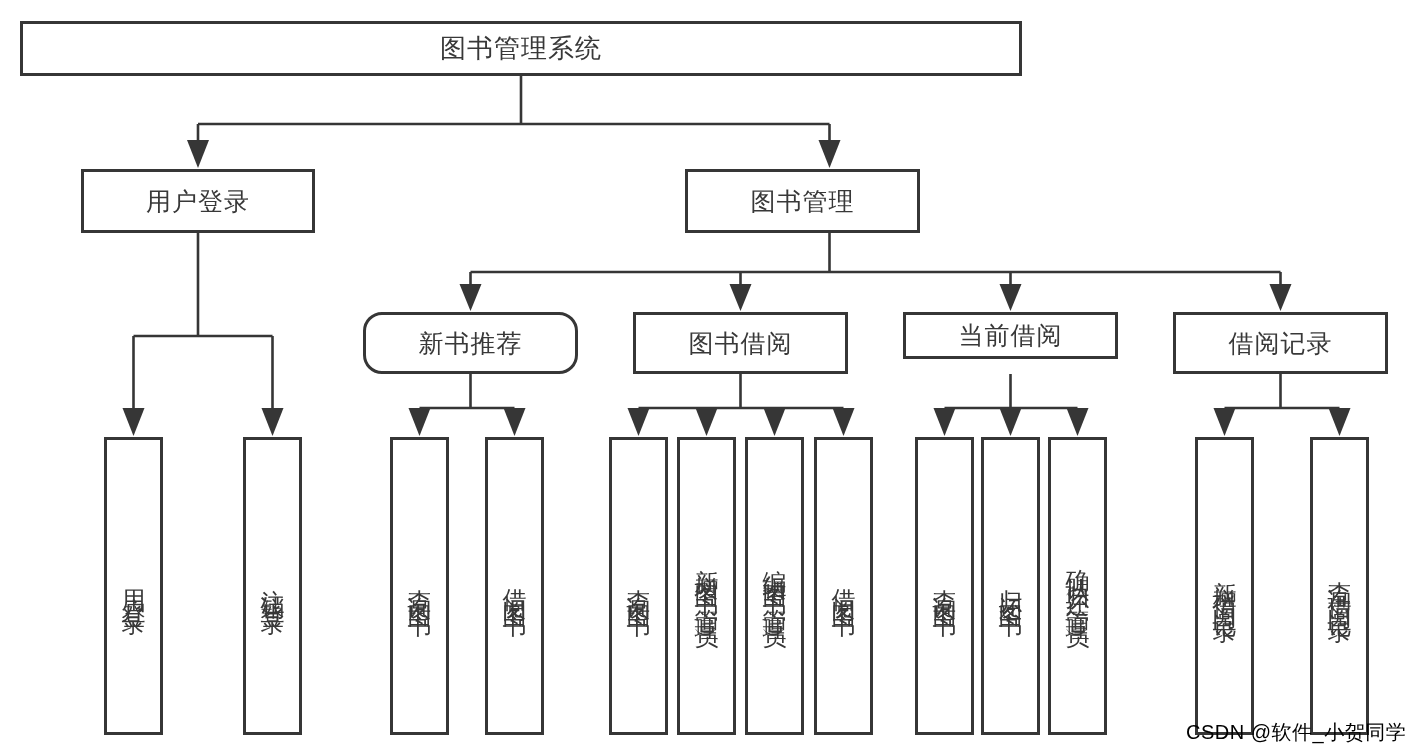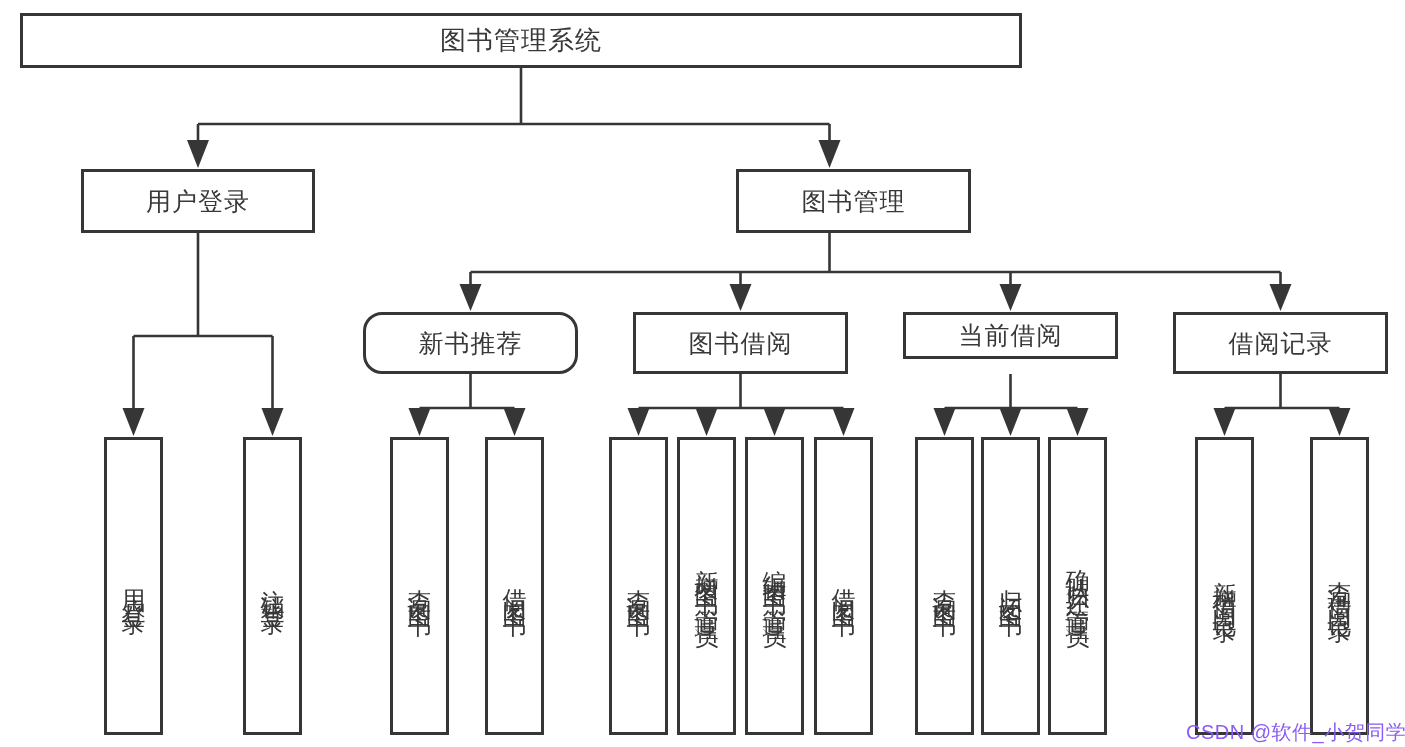--- a/index.html
+++ b/index.html
@@ -45,21 +45,21 @@
     color: #383838;
     font-size: 24px;
     letter-spacing: 8px;
     line-height: 1;
   }
   .watermark {
     position: absolute;
     left: 1186px;
     top: 719px;
     font-size: 20px;
-    color: #8b5cf6;
+    color: #000000;
     letter-spacing: 0.5px;
     white-space: nowrap;
   }
 </style>
 </head>
 <body>
 
 <div class="canvas">
 
   <svg class="connectors" viewBox="0 0 1405 747">
@@ -88,28 +88,28 @@
       <polygon points="763.5,408 785.5,408 774.5,436"></polygon>
       <polygon points="832.5,408 854.5,408 843.5,436"></polygon>
       <polygon points="933.5,408 955.5,408 944.5,436"></polygon>
       <polygon points="999.5,408 1021.5,408 1010.5,436"></polygon>
       <polygon points="1066.5,408 1088.5,408 1077.5,436"></polygon>
       <polygon points="1213.5,408 1235.5,408 1224.5,436"></polygon>
       <polygon points="1328.5,408 1350.5,408 1339.5,436"></polygon>
     </g>
   </svg>
 
-  <div class="node root" style="left:20px; top:13px; width:1002px; height:55px;">
+  <div class="node root" style="left:20px; top:21px; width:1002px; height:55px;">
     <span>图书管理系统</span>
   </div>
 
   <div class="node" style="left:81px; top:169px; width:234px; height:64px;">
     <span>用户登录</span>
   </div>
-  <div class="node" style="left:736px; top:169px; width:235px; height:64px;">
+  <div class="node" style="left:685px; top:169px; width:235px; height:64px;">
     <span>图书管理</span>
   </div>
 
   <div class="node" style="left:363px; top:312px; width:215px; height:62px;border-radius:19px;">
     <span>新书推荐</span>
   </div>
   <div class="node" style="left:633px; top:312px; width:215px; height:62px;">
     <span>图书借阅</span>
   </div>
   <div class="node" style="left:903px; top:312px; width:215px; height:47px;">

